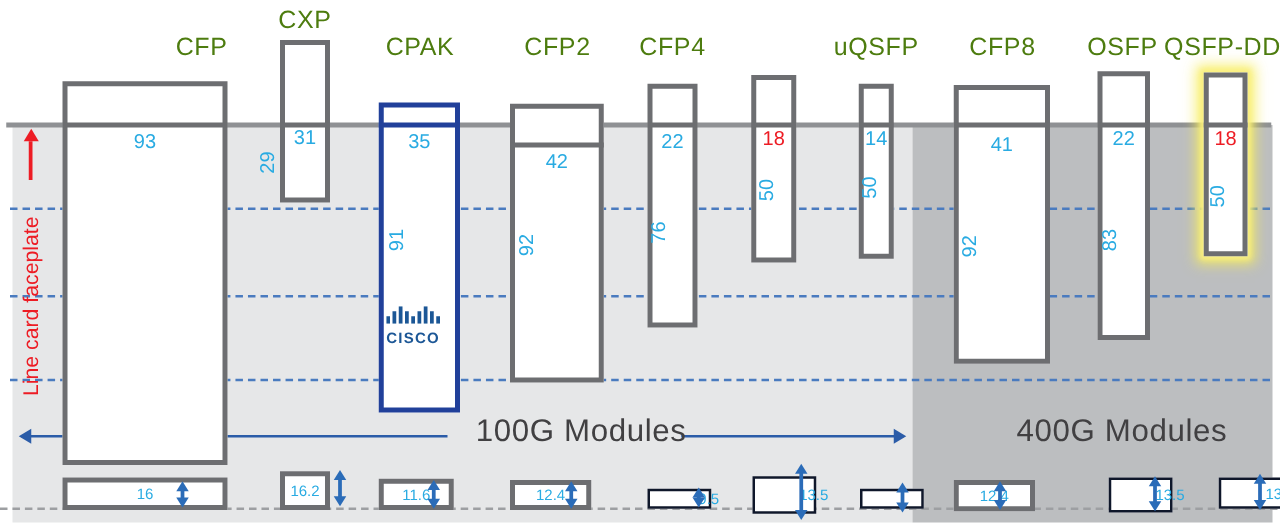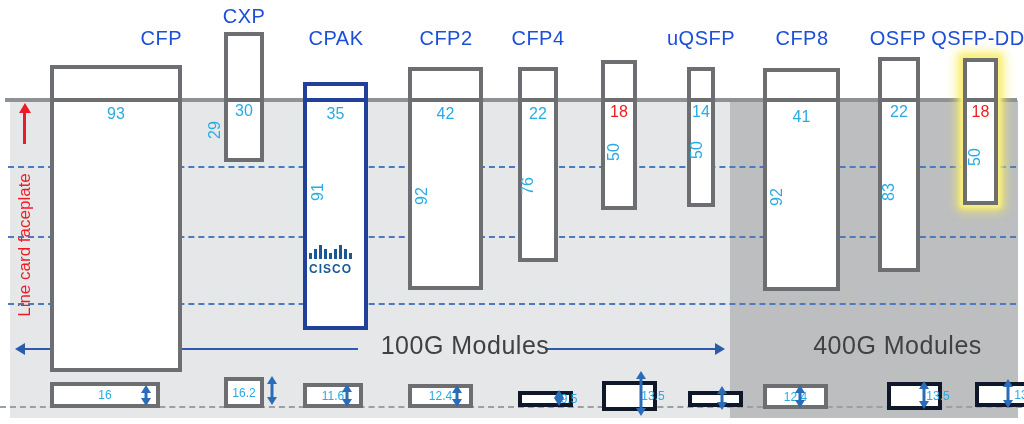--- a/index.html
+++ b/index.html
@@ -20,26 +20,26 @@
   .module.cpak{border-color:#21409a;}
   .module.qsfpdd{box-shadow:0 0 4px 3px #faf082,0 0 10px 6px rgba(247,236,90,.85);}
   .module .divider{position:absolute;left:-4px;right:-4px;height:4px;background:#6d6e71;}
   .module.cpak .divider{background:#21409a;}
   .wnum{position:absolute;left:0;right:0;text-align:center;color:#29abe2;font-size:16px;z-index:4;}
   .wnum.red{color:#ed1c24;}
   .hnum{position:absolute;width:40px;height:16px;line-height:16px;text-align:center;color:#29abe2;
         font-size:16px;transform:rotate(-90deg);z-index:4;}
 
   
-  .mlabel{position:absolute;color:#1d4ed8;font-size:20px;text-align:center;z-index:4;letter-spacing:.5px;}
+  .mlabel{position:absolute;color:#4d7c0f;font-size:20px;text-align:center;z-index:4;letter-spacing:.5px;}
 
   
   .brect{position:absolute;background:#fff;border:4px solid #6d6e71;box-sizing:border-box;z-index:3;
          display:flex;align-items:center;justify-content:center;color:#29abe2;font-size:12px;}
-  .brect.navy{border:4px solid #0f172a;padding-left:47px;}
+  .brect.navy{border:2px solid #0f172a;padding-left:47px;}
 
   
   .varrow{position:absolute;width:10px;z-index:5;}
   .varrow .shaft{position:absolute;left:50%;transform:translateX(-50%);top:5px;bottom:5px;width:3px;background:#2b6cb8;}
   .varrow::before{content:"";position:absolute;top:0;left:50%;transform:translateX(-50%);
         border:5px solid transparent;border-top-width:0;border-bottom:8px solid #2b6cb8;}
   .varrow::after{content:"";position:absolute;bottom:0;left:50%;transform:translateX(-50%);
         border:5px solid transparent;border-bottom-width:0;border-top:8px solid #2b6cb8;}
 
   
@@ -90,29 +90,29 @@
   <div class="mlabel" style="left:862px;top:27px;width:72px;">OSFP</div>
   <div class="mlabel" style="left:930px;top:27px;width:96px;">QSFP-DD</div>
 
   <div class="module" style="left:50px;top:65px;width:132px;height:307px;">
     <div class="divider" style="top:29px;"></div>
     <div class="wnum" style="top:36px;">93</div>
   </div>
 
   <div class="module" style="left:224px;top:32px;width:40px;height:130px;">
     <div class="divider" style="top:62px;"></div>
-    <div class="wnum" style="top:66px;">30</div>
+    <div class="wnum" style="top:66px;">31</div>
   </div>
 
   <div class="module cpak" style="left:303px;top:82px;width:65px;height:248px;">
     <div class="divider" style="top:12px;"></div>
     <div class="wnum" style="top:19px;">35</div>
   </div>
 
-  <div class="module" style="left:408px;top:67px;width:75px;height:223px;">
+  <div class="module" style="left:408px;top:83px;width:75px;height:223px;">
     <div class="divider" style="top:27px;"></div>
     <div class="wnum" style="top:34px;">42</div>
   </div>
 
   <div class="module" style="left:518px;top:67px;width:40px;height:195px;">
     <div class="divider" style="top:27px;"></div>
     <div class="wnum" style="top:34px;">22</div>
   </div>
 
   <div class="module" style="left:601px;top:60px;width:36px;height:150px;">
@@ -163,21 +163,21 @@
         <rect x="35" y="4" width="3" height="10"></rect>
         <rect x="40" y="8" width="3" height="6"></rect>
       </g>
     </svg>
     <div class="word">CISCO</div>
   </div>
 
   <div class="group-label" style="left:330px;width:270px;">100G Modules</div>
   <div class="group-label" style="left:760px;width:275px;">400G Modules</div>
 
-  <div class="brect" style="left:50px;top:382px;width:110px;height:26px;">16</div>
+  <div class="brect" style="left:50px;top:382px;width:132px;height:26px;">16</div>
   <div class="brect" style="left:224px;top:377px;width:40px;height:31px;">16.2</div>
   <div class="brect" style="left:303px;top:383px;width:60px;height:25px;">11.6</div>
   <div class="brect" style="left:408px;top:384px;width:65px;height:24px;">12.4</div>
   <div class="brect navy" style="left:518px;top:391px;width:36px;height:16px;">9.5</div>
   <div class="brect navy" style="left:602px;top:381px;width:34px;height:30px;">13.5</div>
   <div class="brect navy" style="left:688px;top:391px;width:27px;height:16px;"></div>
   <div class="brect" style="left:763px;top:384px;width:65px;height:25px;">12.4</div>
   <div class="brect navy" style="left:887px;top:382px;width:41px;height:28px;">13.5</div>
   <div class="brect navy" style="left:975px;top:382px;width:28px;height:25px;">13.5</div>
 

